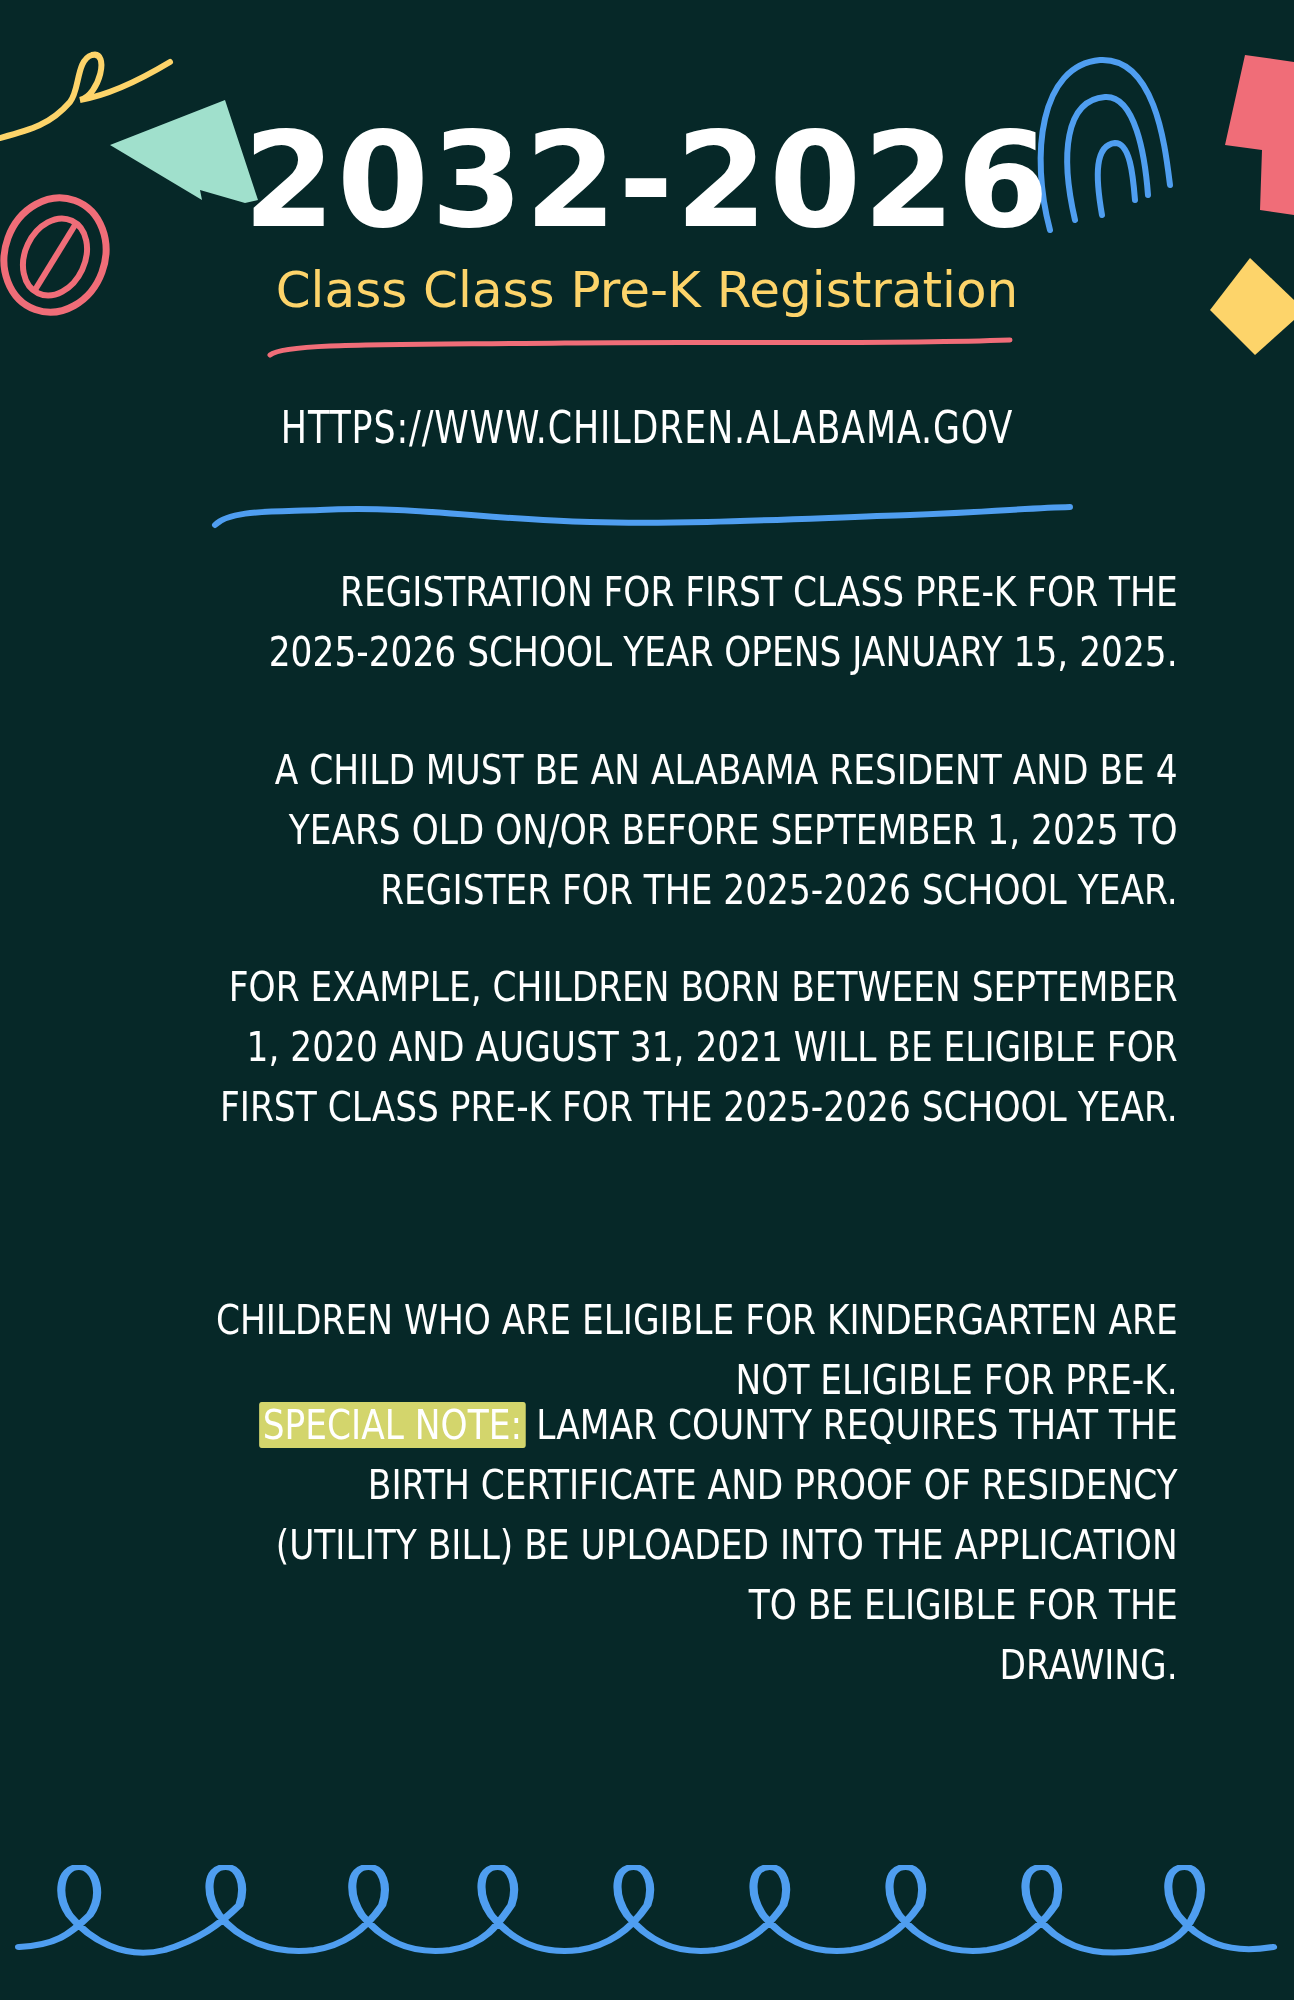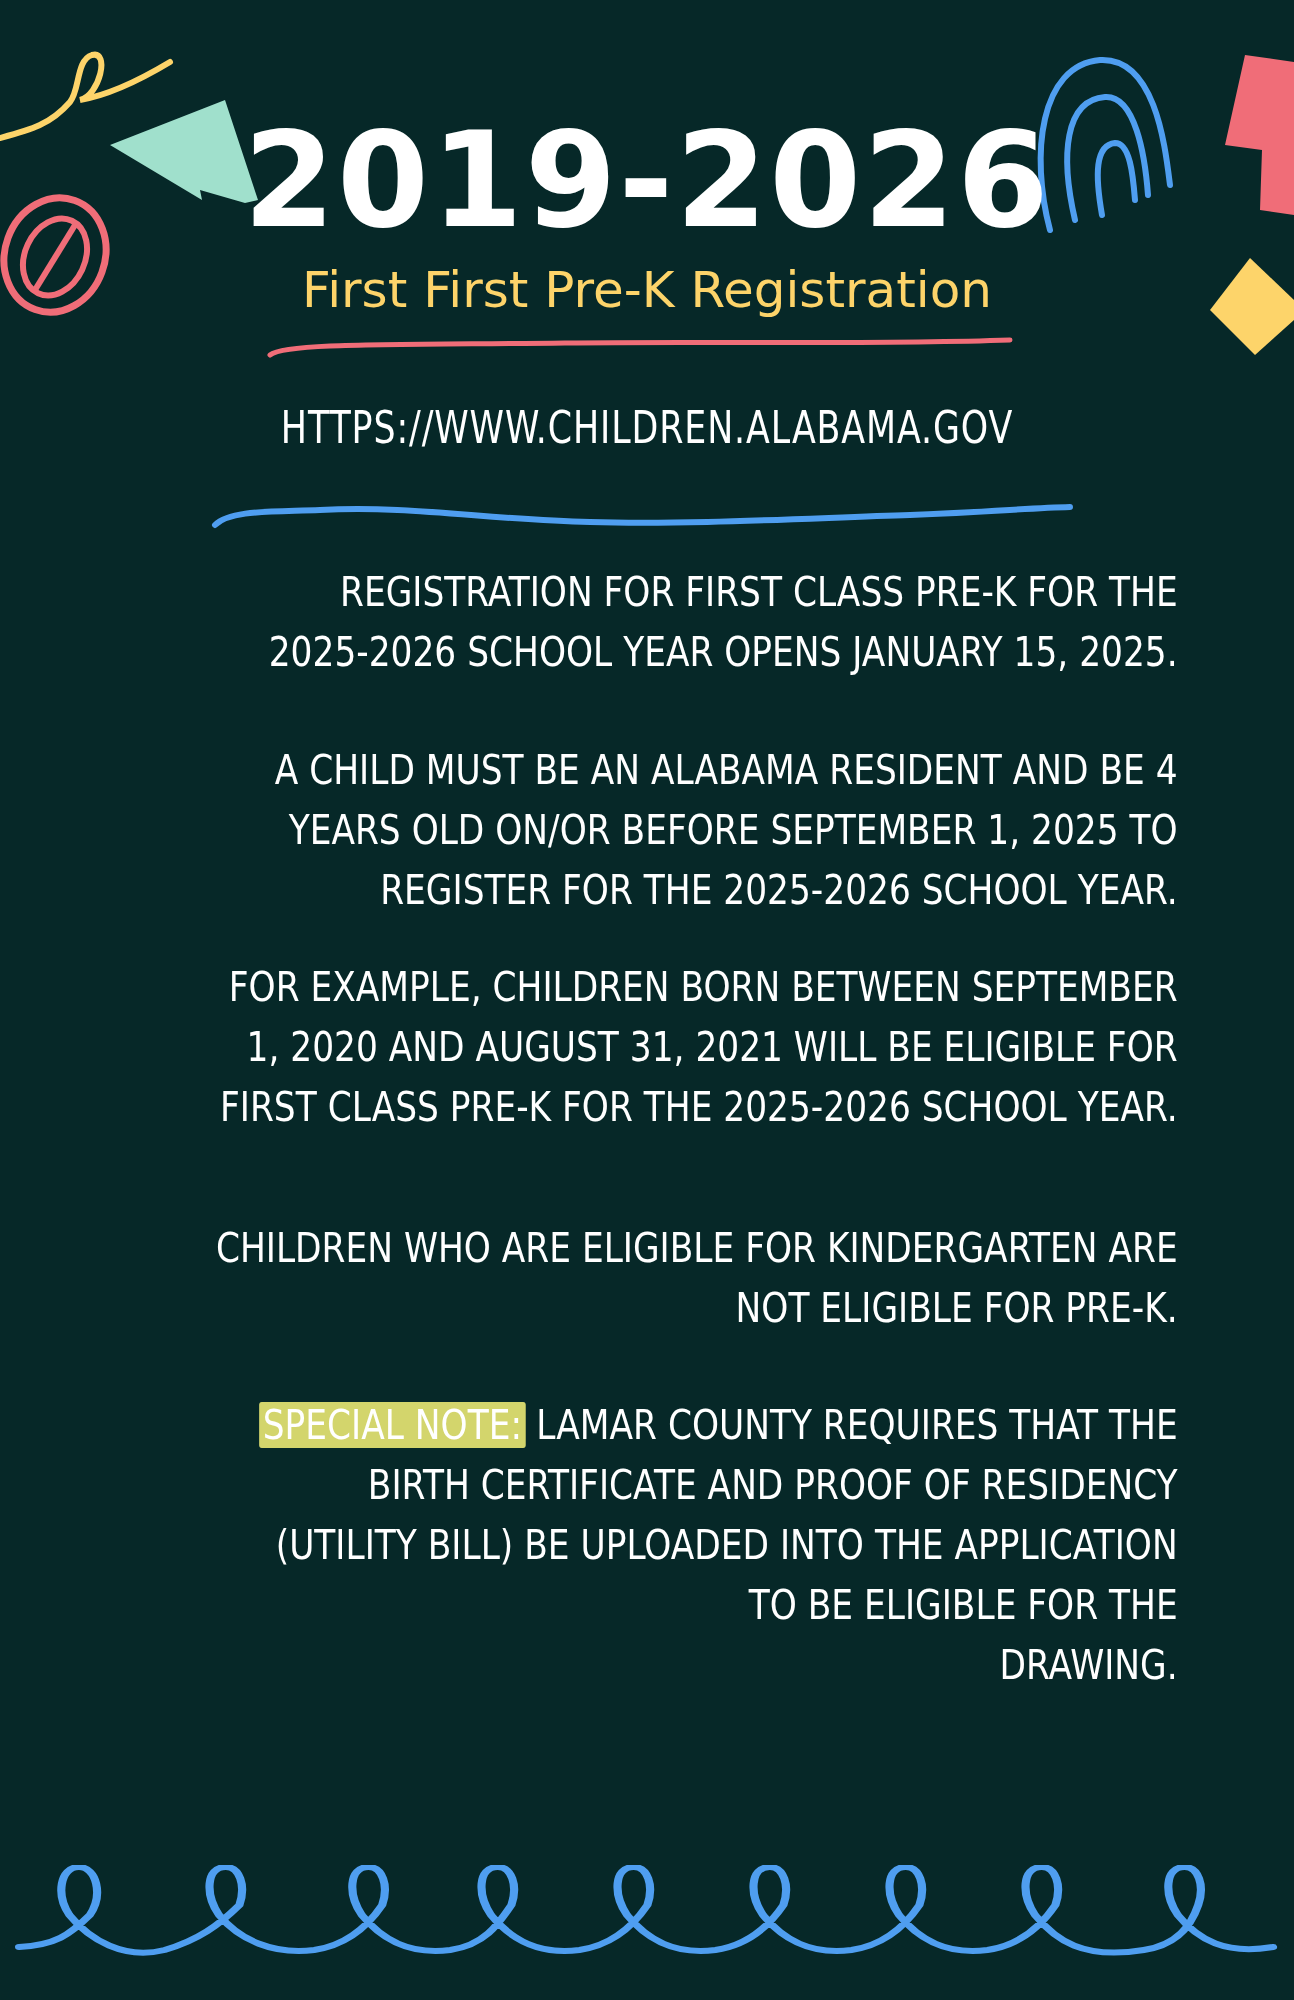--- a/index.html
+++ b/index.html
@@ -31,22 +31,22 @@
   <path d="M45 175 C30 110 35 55 75 52 C105 50 115 110 118 150" stroke="#4f9ef0" stroke-width="6" fill="none" stroke-linecap="round"></path>
   <path d="M72 170 C65 130 65 100 85 98 C100 98 103 130 105 155" stroke="#4f9ef0" stroke-width="6" fill="none" stroke-linecap="round"></path>
 </svg>
 <svg class="abs" style="left:1225px;top:50px" width="69" height="165" viewBox="0 0 69 165">
   <path d="M20 5 L69 12 L69 165 L35 160 L37 100 L0 95 Z" fill="#f06d78"></path>
 </svg>
 <svg class="abs" style="left:1205px;top:255px" width="89" height="105" viewBox="0 0 89 105">
   <path d="M45 3 L89 45 L89 65 L50 100 L5 55 Z" fill="#fdd46a"></path>
 </svg>
 
-<div class="title">2019-2026</div>
-<div class="subtitle">First First Pre-K Registration</div>
+<div class="title">2032-2026</div>
+<div class="subtitle">Class Class Pre-K Registration</div>
 
 <svg class="abs" style="left:265px;top:335px" width="750" height="25" viewBox="0 0 750 25">
   <path d="M5 20 C20 8 120 10 300 8 C450 6 600 10 745 5" stroke="#f06d78" stroke-width="5" fill="none" stroke-linecap="round"></path>
 </svg>
 
 <div class="url">HTTPS://WWW.CHILDREN.ALABAMA.GOV</div>
 
 <svg class="abs" style="left:210px;top:500px" width="870" height="35" viewBox="0 0 870 35">
   <path d="M5 25 C20 10 60 12 110 10 C200 5 280 20 380 22 C480 25 600 18 700 15 C780 12 820 8 860 7" stroke="#4f9ef0" stroke-width="6" fill="none" stroke-linecap="round"></path>
 </svg>
@@ -61,21 +61,21 @@
   <span class="ln">YEARS OLD ON/OR BEFORE SEPTEMBER 1, 2025 TO</span>
   <span class="ln">REGISTER FOR THE 2025-2026 SCHOOL YEAR.</span>
 </div>
 
 <div class="body-text" style="top:957px">
   <span class="ln">FOR EXAMPLE, CHILDREN BORN BETWEEN SEPTEMBER</span>
   <span class="ln">1, 2020 AND AUGUST 31, 2021 WILL BE ELIGIBLE FOR</span>
   <span class="ln">FIRST CLASS PRE-K FOR THE 2025-2026 SCHOOL YEAR.</span>
 </div>
 
-<div class="body-text" style="top:1218px">
+<div class="body-text" style="top:1290px">
   <span class="ln">CHILDREN WHO ARE ELIGIBLE FOR KINDERGARTEN ARE</span>
   <span class="ln">NOT ELIGIBLE FOR PRE-K.</span>
 </div>
 
 <div class="body-text" style="top:1395px">
   <span class="ln"><span class="highlight">SPECIAL NOTE:</span><span> LAMAR COUNTY REQUIRES THAT THE</span></span>
   <span class="ln">BIRTH CERTIFICATE AND PROOF OF RESIDENCY</span>
   <span class="ln">(UTILITY BILL) BE UPLOADED INTO THE APPLICATION</span>
   <span class="ln">TO BE ELIGIBLE FOR THE</span>
   <span class="ln">DRAWING.</span>

